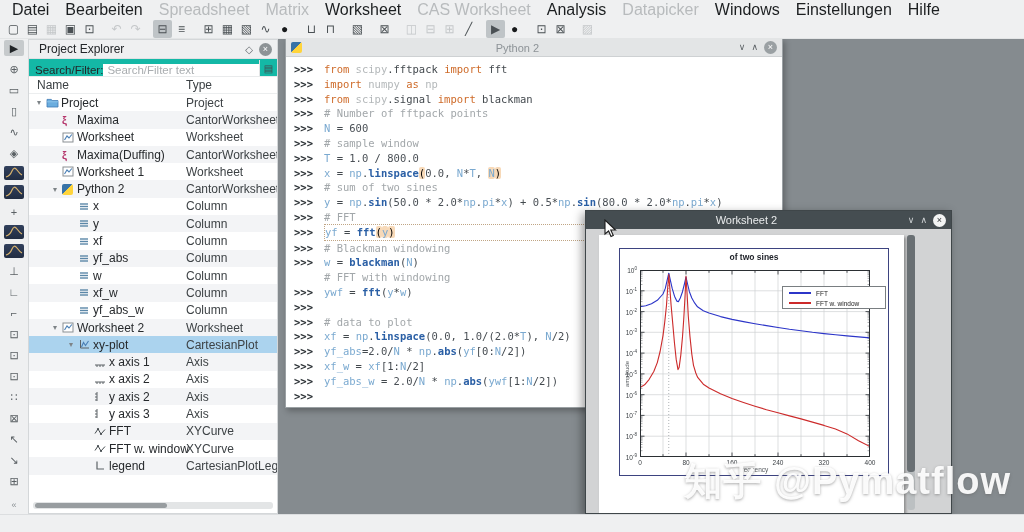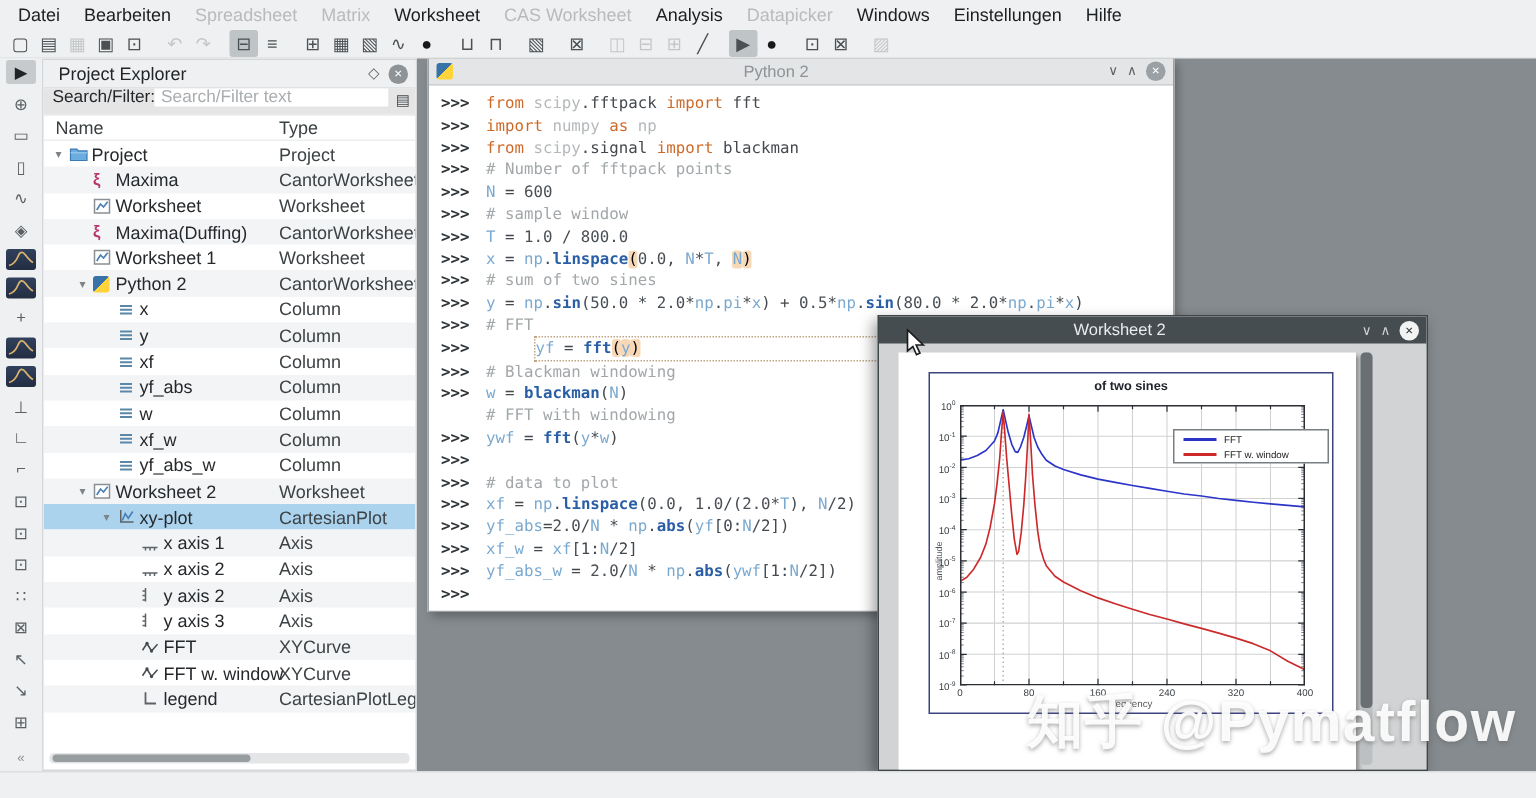--- a/index.html
+++ b/index.html
@@ -4,21 +4,21 @@
 <style>
   * { margin:0; padding:0; box-sizing:border-box; }
   body { background:#444; }
   #app {
     position:relative; width:1024px; height:532px; overflow:hidden;
     background:#eff0f1; font-family:"Liberation Sans", sans-serif;
     -webkit-font-smoothing:antialiased;
   }
   
   .menubar{position:absolute;top:0;left:0;right:0;height:19px;display:flex;align-items:center;padding-left:4px;background:#eff0f1;}
-  .mi{padding:2px 8px;font-size:12px;color:#1c1f21;white-space:nowrap;}
+  .mi{padding:2px 8px;font-size:16px;color:#1c1f21;white-space:nowrap;}
   .mi.dis{color:#b8bbbd;}
   
   .toolbar{position:absolute;top:19px;left:0;right:0;height:20px;display:flex;align-items:center;padding-left:4px;background:#eff0f1;border-bottom:1px solid #e3e5e6;}
   .ti{width:19px;height:18px;display:flex;align-items:center;justify-content:center;font-size:12px;color:#4a5054;border-radius:2px;flex:none;}
   .ti.dis{color:#c4c7c9;}
   .ti.pressed{background:#bfc4c7;}
   .ti.dark{color:#17191b;}
   .ti.gap{margin-left:8px;}
   
   .leftstrip{position:absolute;left:0;top:39px;width:28px;bottom:18px;background:#eff0f1;display:flex;flex-direction:column;align-items:center;padding-top:1px;}
@@ -26,21 +26,21 @@
   .li.pressed{background:#c6cacc;color:#202427;}
   .li.thumb{background:linear-gradient(#31405c,#222d42);width:20px;height:14px;}
   .li.thumb svg{display:block;}
   .strip-collapse{margin-top:auto;margin-bottom:4px;font-size:9px;color:#8a9094;}
   
   .dock{position:absolute;left:28px;top:39px;width:250px;bottom:18px;background:#ffffff;border:1px solid #d4d7d9;display:flex;flex-direction:column;overflow:hidden;}
   .dock-title{height:19px;background:#eff0f1;display:flex;align-items:center;padding:0 5px 0 10px;font-size:12px;color:#232629;border-bottom:1px solid #e0e2e4;flex:none;}
   .dock-title .sp{flex:1;}
   .float-ic{font-size:10px;color:#62686c;margin-right:6px;}
   .circle-btn{width:13px;height:13px;border-radius:50%;background:#8d9396;color:#fff;font-size:9px;line-height:12px;text-align:center;flex:none;}
-  .search{height:18px;background:#e5e5e5;border-bottom:1px solid #e9ebec;display:flex;align-items:flex-start;font-size:11.5px;flex:none;}
+  .search{height:18px;background:#14b8a6;border-bottom:1px solid #e9ebec;display:flex;align-items:flex-end;font-size:11.5px;flex:none;}
   .search .lab{color:#232629;padding-left:6px;flex:none;}
   .search input{flex:1;border:none;outline:none;font-size:11.5px;padding-left:4px;font-family:inherit;color:#333;min-width:0;}
   .search input::placeholder{color:#a9adb0;}
   .search .fbtn{width:18px;height:16px;border-left:1px solid #e2e4e5;display:flex;align-items:center;justify-content:center;font-size:10px;color:#43494d;flex:none;}
   .thead{height:17px;display:flex;align-items:center;font-size:12px;color:#3b4043;border-bottom:1px solid #eceeef;position:relative;flex:none;}
   .thead .c1{padding-left:8px;}
   .thead .c2{position:absolute;left:157px;}
   .tree{flex:1;font-size:12px;overflow:hidden;}
   .trow{height:17.3px;display:flex;align-items:center;position:relative;color:#26292c;}
   .trow.alt{background:#f3f4f6;}
@@ -61,21 +61,21 @@
   .tbar{height:18px;display:flex;align-items:center;padding:0 5px;}
   .pywin .tbar{background:#e3e5e6;border-bottom:1px solid #ced1d3;}
   .tbar .title{flex:1;text-align:center;font-size:11px;}
   .pywin .title{color:#8d9397;}
   .tb-btn{font-size:9px;margin-left:6px;line-height:1;}
   .pywin .tb-btn{color:#5c6266;}
   .console{position:absolute;left:0;right:0;top:19px;bottom:0;background:#fff;padding:4px 0 0 8px;font-family:"DejaVu Sans Mono",monospace;font-size:10.5px;line-height:14.8px;overflow:hidden;}
   .cline{display:flex;white-space:pre;}
   .prompt{width:30px;flex:none;color:#2e3438;font-weight:bold;}
   .code{flex:1;margin-right:8px;}
-  .code.boxed{border:1px dotted #c0a584;margin-top:-1px;margin-left:32px;}
+  .code.boxed{border:1px dotted #c0a584;margin-top:-1px;}
   .kw{color:#ce6a28;}
   .mod{color:#b4b8ba;}
   .pl{color:#43494e;}
   .var{color:#7aa9d0;}
   .fn{color:#2a5fa5;font-weight:bold;}
   .num{color:#4a5056;}
   .cmt{color:#a2a7aa;}
   .hl{background:#f7d9b8;border-radius:2px;}
   .var.hl{background:#f7d9b8;}
   

